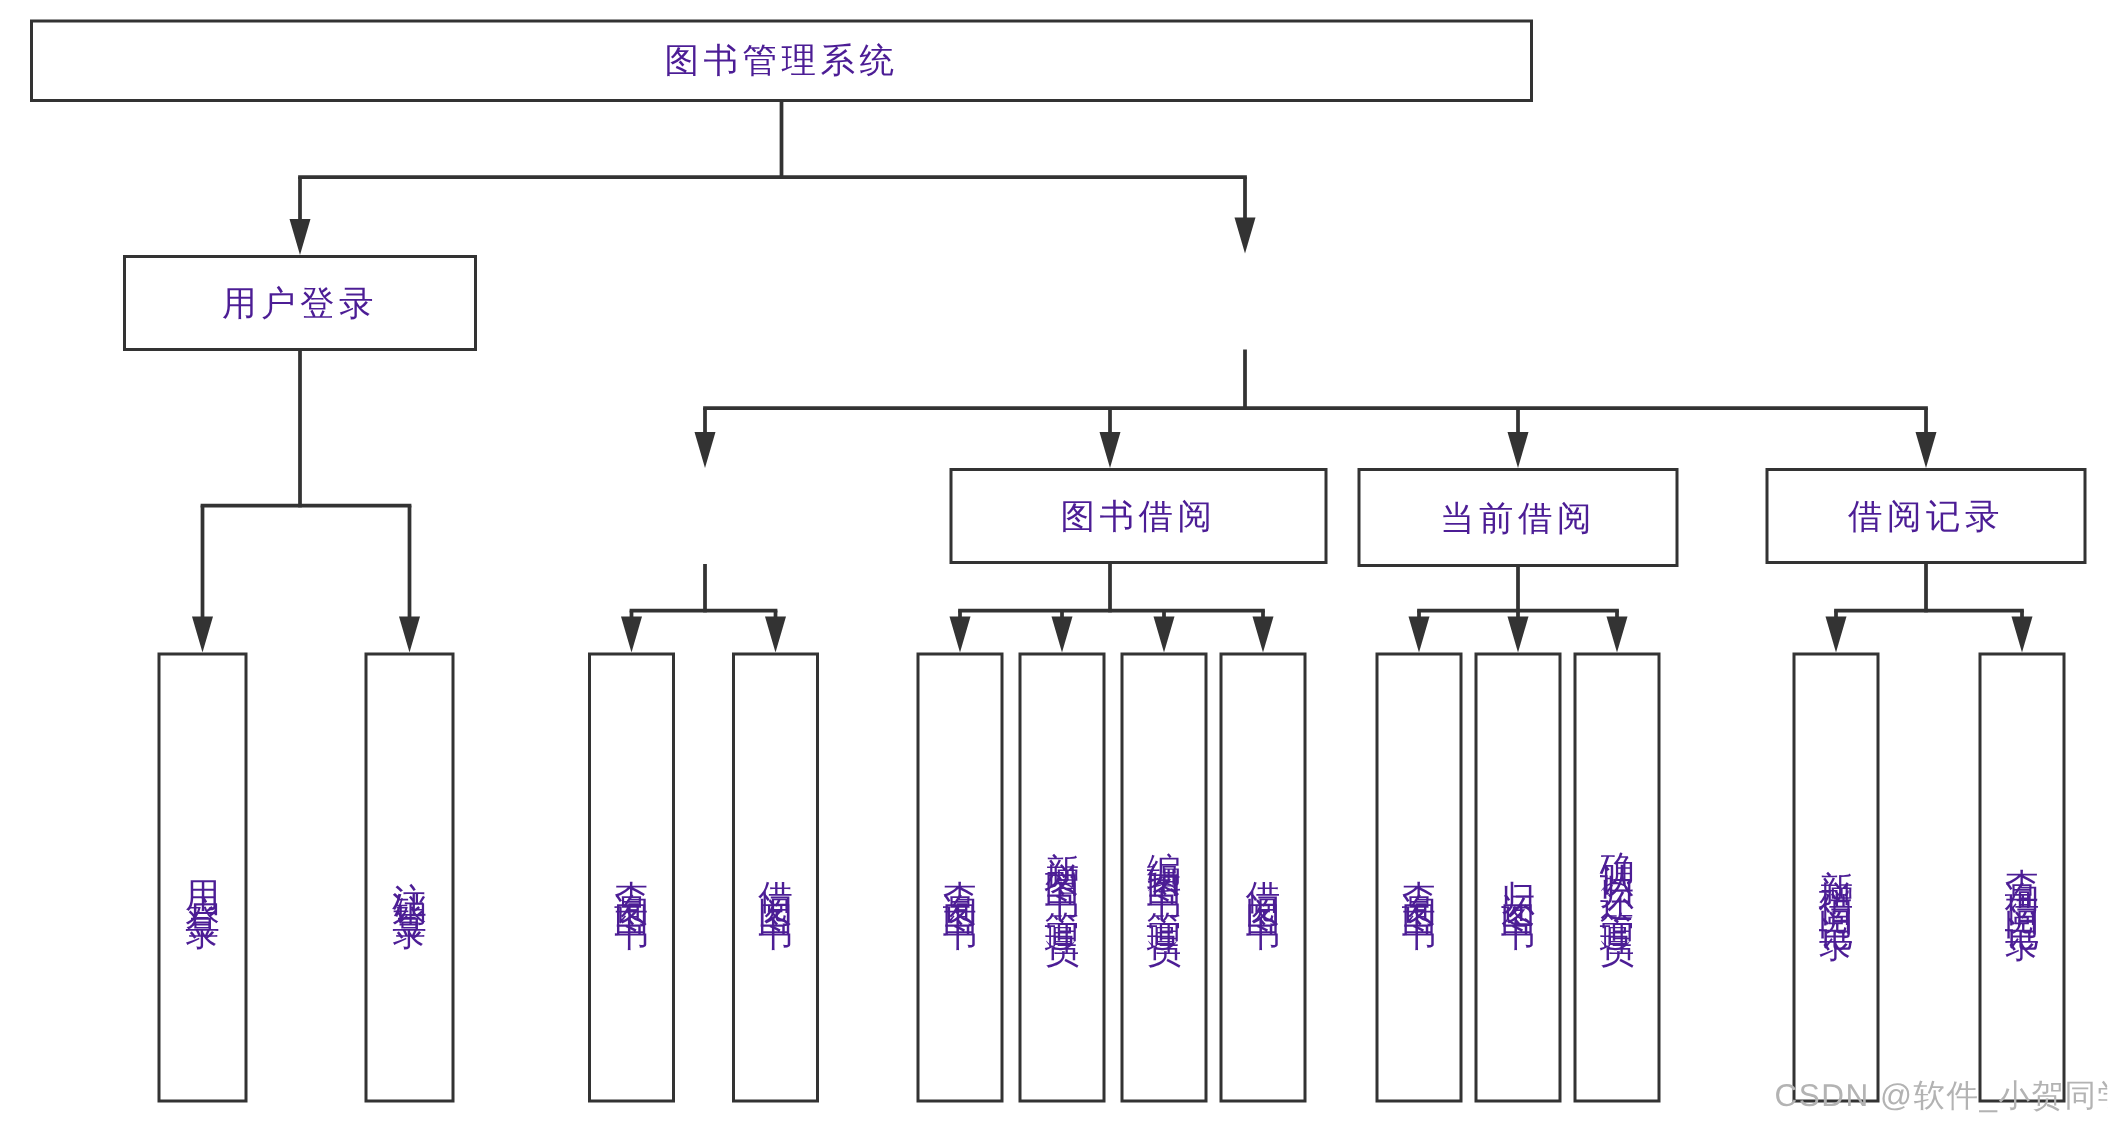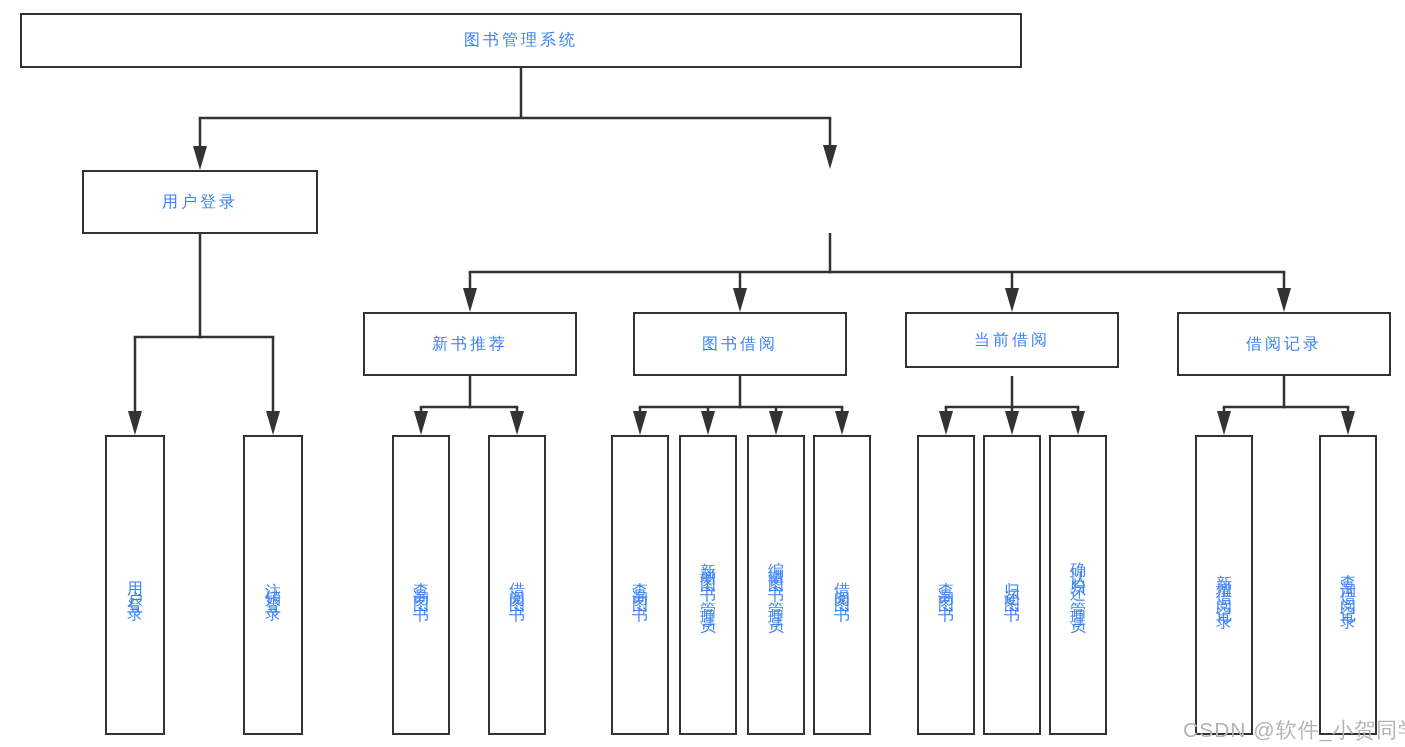--- a/index.html
+++ b/index.html
@@ -21,24 +21,24 @@
     display:flex;
     align-items:center;
     justify-content:center;
     z-index:2;
     color:#3a3a3a;
   }
   .node.lvl{
     border-width:2.5px;
   }
   .node span{
-    font-size:16px;
+    font-size:23px;
     letter-spacing:3px;
     white-space:nowrap;
-    color:#3b82f6;
+    color:#4c1d95;
   }
   .node.leaf span{
     writing-mode:vertical-rl;
     text-orientation:mixed;
     letter-spacing:8px;
     line-height:1;
   }
   .watermark{
     position:absolute;
     left:1183px;
@@ -125,27 +125,24 @@
   </svg>
 
   <div class="node" style="left:20px;top:13px;width:1002px;height:55px">
     <span>图书管理系统</span>
   </div>
 
   <div class="node lvl" style="left:82px;top:170px;width:236px;height:64px">
     <span>用户登录</span>
   </div>
 
-  <div class="node lvl" style="left:363px;top:312px;width:214px;height:64px">
-    <span>新书推荐</span>
-  </div>
-  <div class="node lvl" style="left:633px;top:312px;width:214px;height:64px">
+  <div class="node lvl" style="left:633px;top:312px;width:252px;height:64px">
     <span>图书借阅</span>
   </div>
-  <div class="node lvl" style="left:905px;top:312px;width:214px;height:56px">
+  <div class="node lvl" style="left:905px;top:312px;width:214px;height:66px">
     <span>当前借阅</span>
   </div>
   <div class="node lvl" style="left:1177px;top:312px;width:214px;height:64px">
     <span>借阅记录</span>
   </div>
 
   <div class="node leaf" style="left:105px;top:435px;width:60px;height:300px">
     <span>用户登录</span>
   </div>
   <div class="node leaf" style="left:243px;top:435px;width:60px;height:300px">

